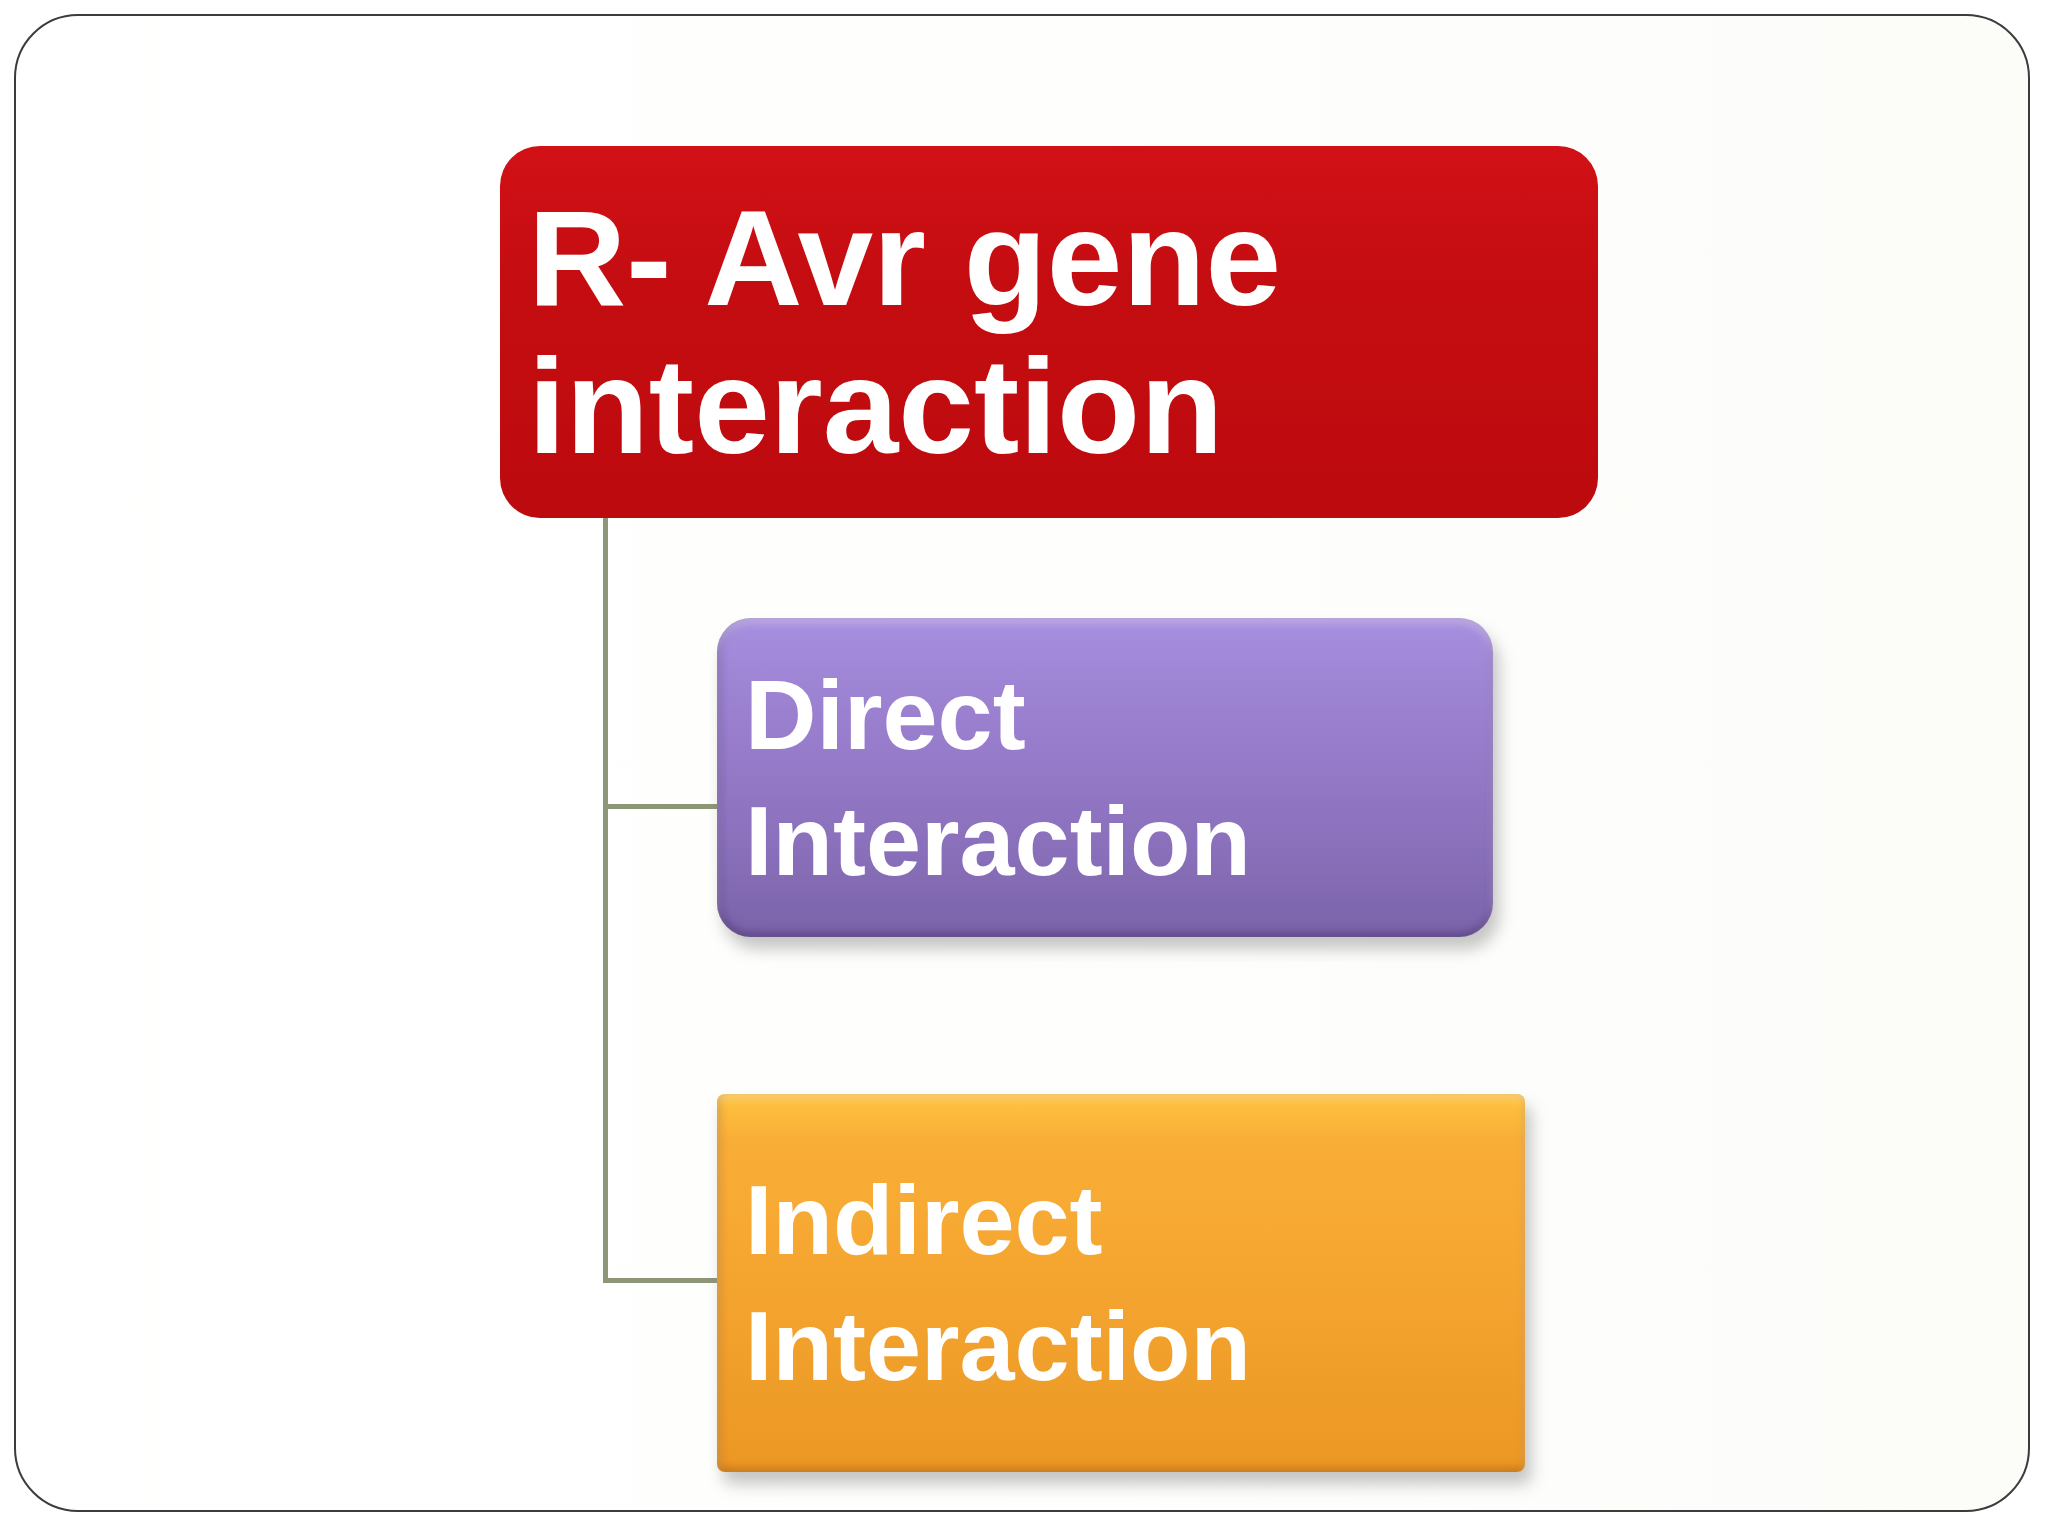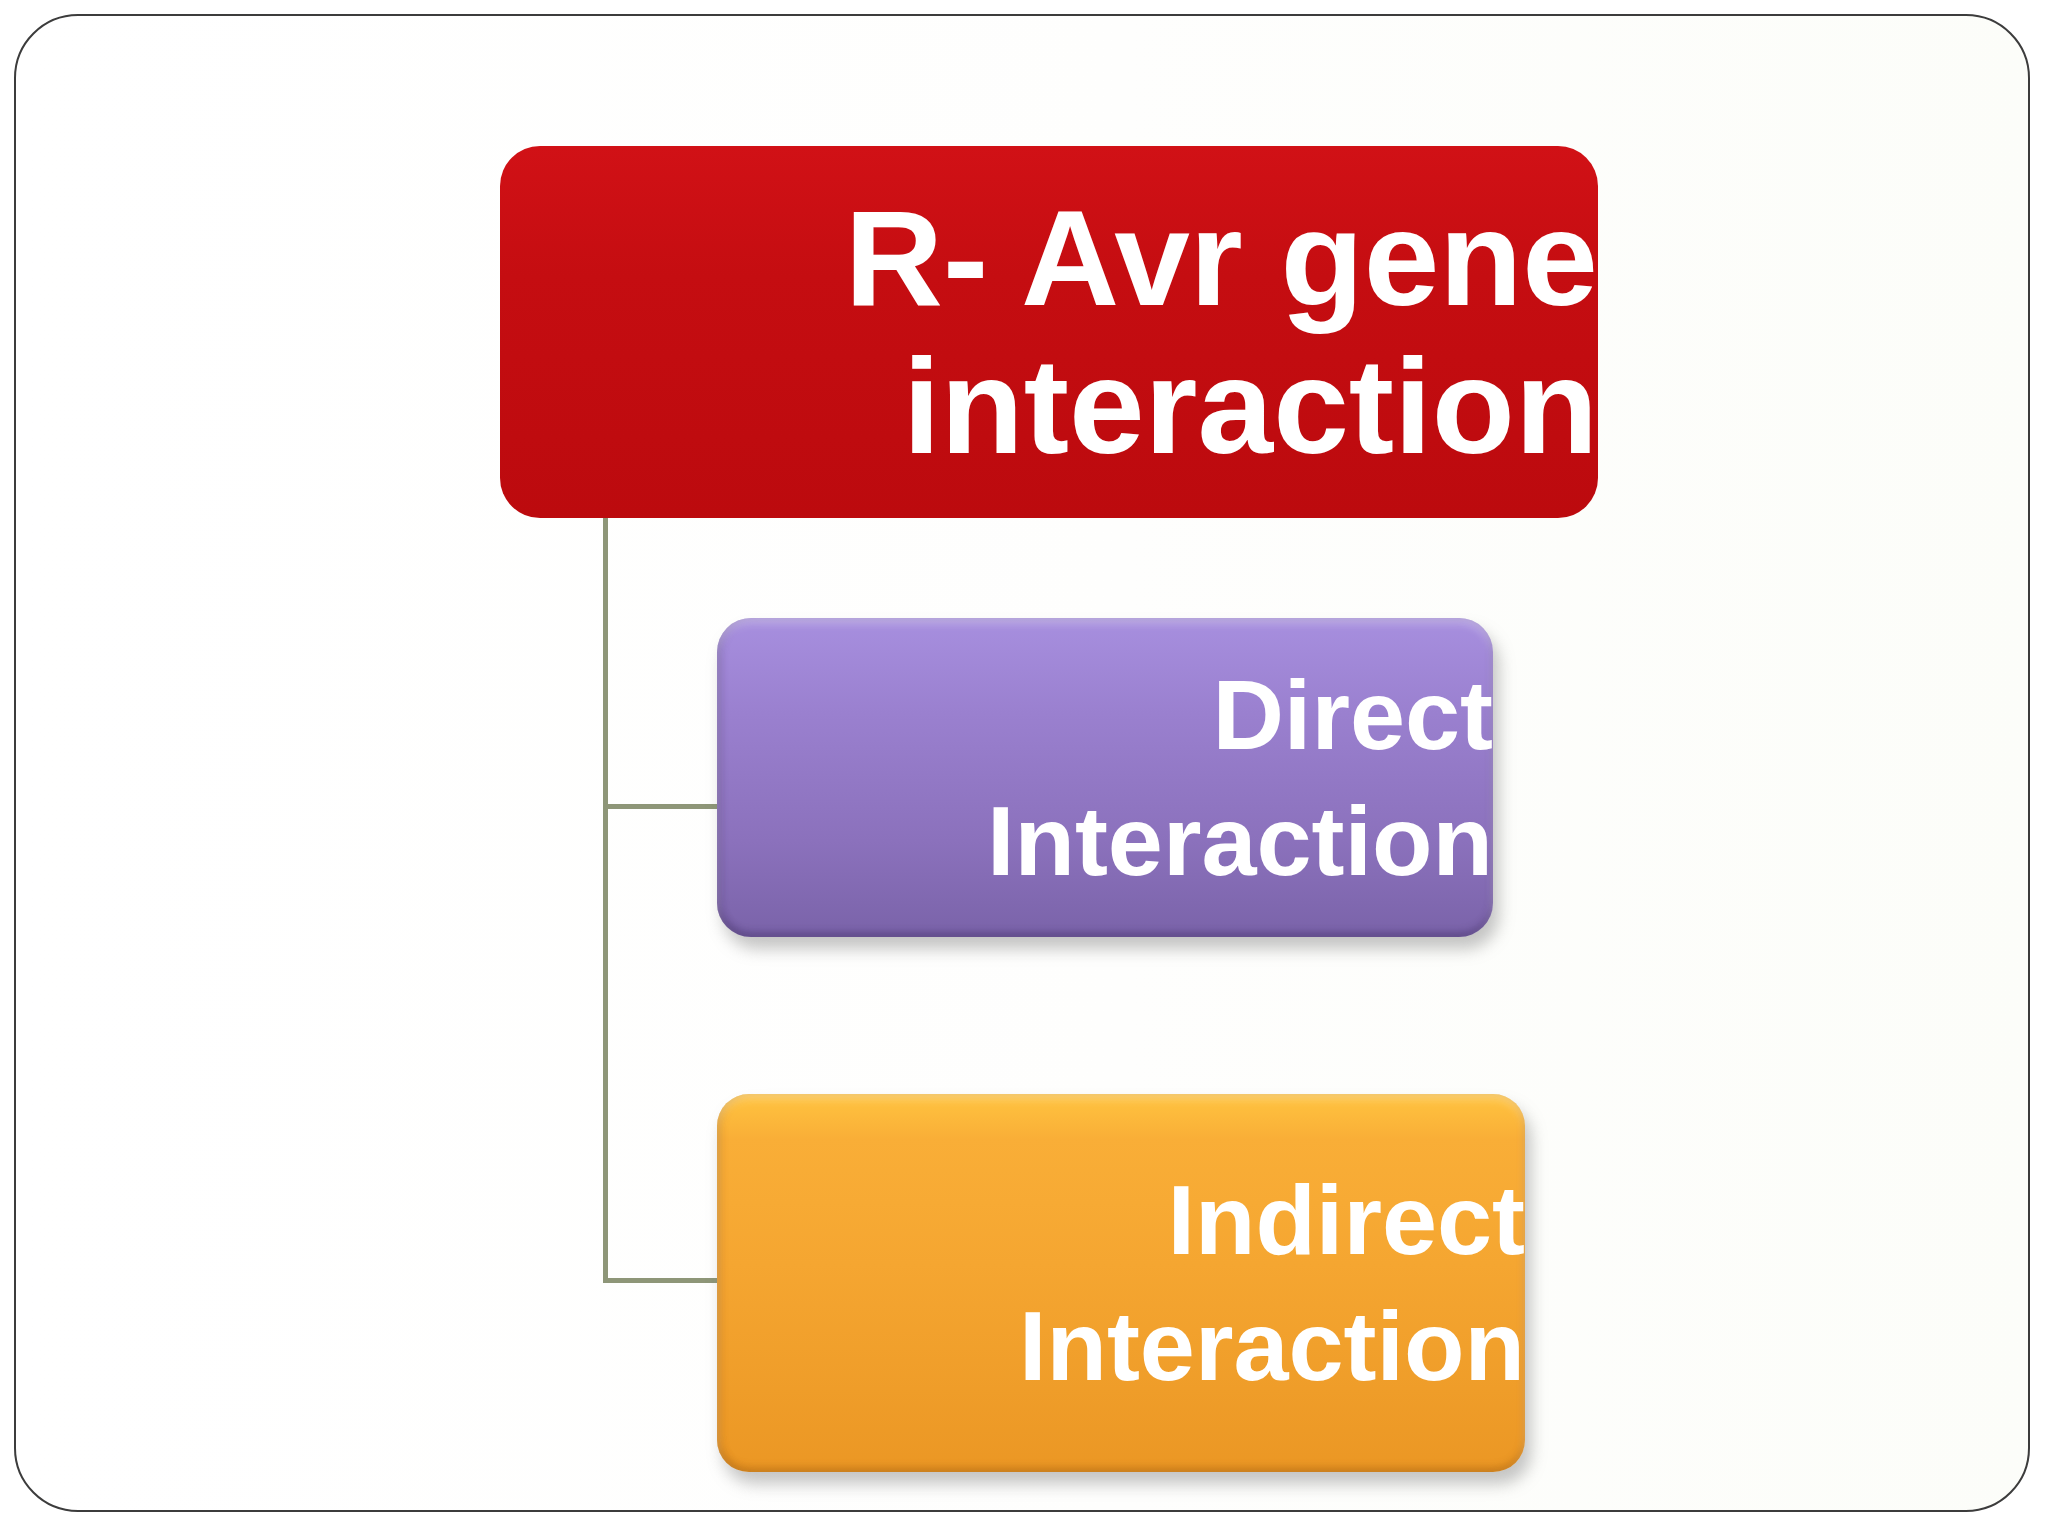--- a/index.html
+++ b/index.html
@@ -25,24 +25,25 @@
     border: 2px solid #3c3c3c;
     border-radius: 64px;
     background: linear-gradient(90deg, #ffffff 0%, #fefefd 55%, #fcfdf9 100%);
     box-sizing: border-box;
   }
   .node {
     position: absolute;
     display: flex;
     align-items: center;
     justify-content: center;
-    text-align: right;
+    text-align: left;
     color: #ffffff;
     font-weight: bold;
     box-sizing: border-box;
+    padding-left: 28px;
   }
   .node .label {
     width: 100%;
   }
   .node-root {
     left: 500px;
     top: 146px;
     width: 1098px;
     height: 372px;
     border-radius: 40px;
@@ -64,21 +65,21 @@
     box-shadow: 6px 12px 16px rgba(110,110,110,0.40),
                 inset 0 5px 9px rgba(255,255,255,0.35),
                 inset 4px 0 8px rgba(40,20,70,0.18),
                 inset 0 -4px 8px rgba(40,20,70,0.30);
   }
   .node-indirect {
     left: 717px;
     top: 1094px;
     width: 808px;
     height: 378px;
-    border-radius: 32px;
+    border-radius: 8px;
     background: linear-gradient(180deg, #ffc440 0%, #f9ae37 12%, #f5a631 45%, #eb9724 100%);
     box-shadow: 6px 12px 16px rgba(110,110,110,0.40),
                 inset 0 5px 9px rgba(255,255,255,0.30),
                 inset 4px 0 8px rgba(120,60,0,0.15),
                 inset 0 -4px 8px rgba(120,60,0,0.28);
   }
   .connector {
     position: absolute;
     background: #8e9678;
   }

